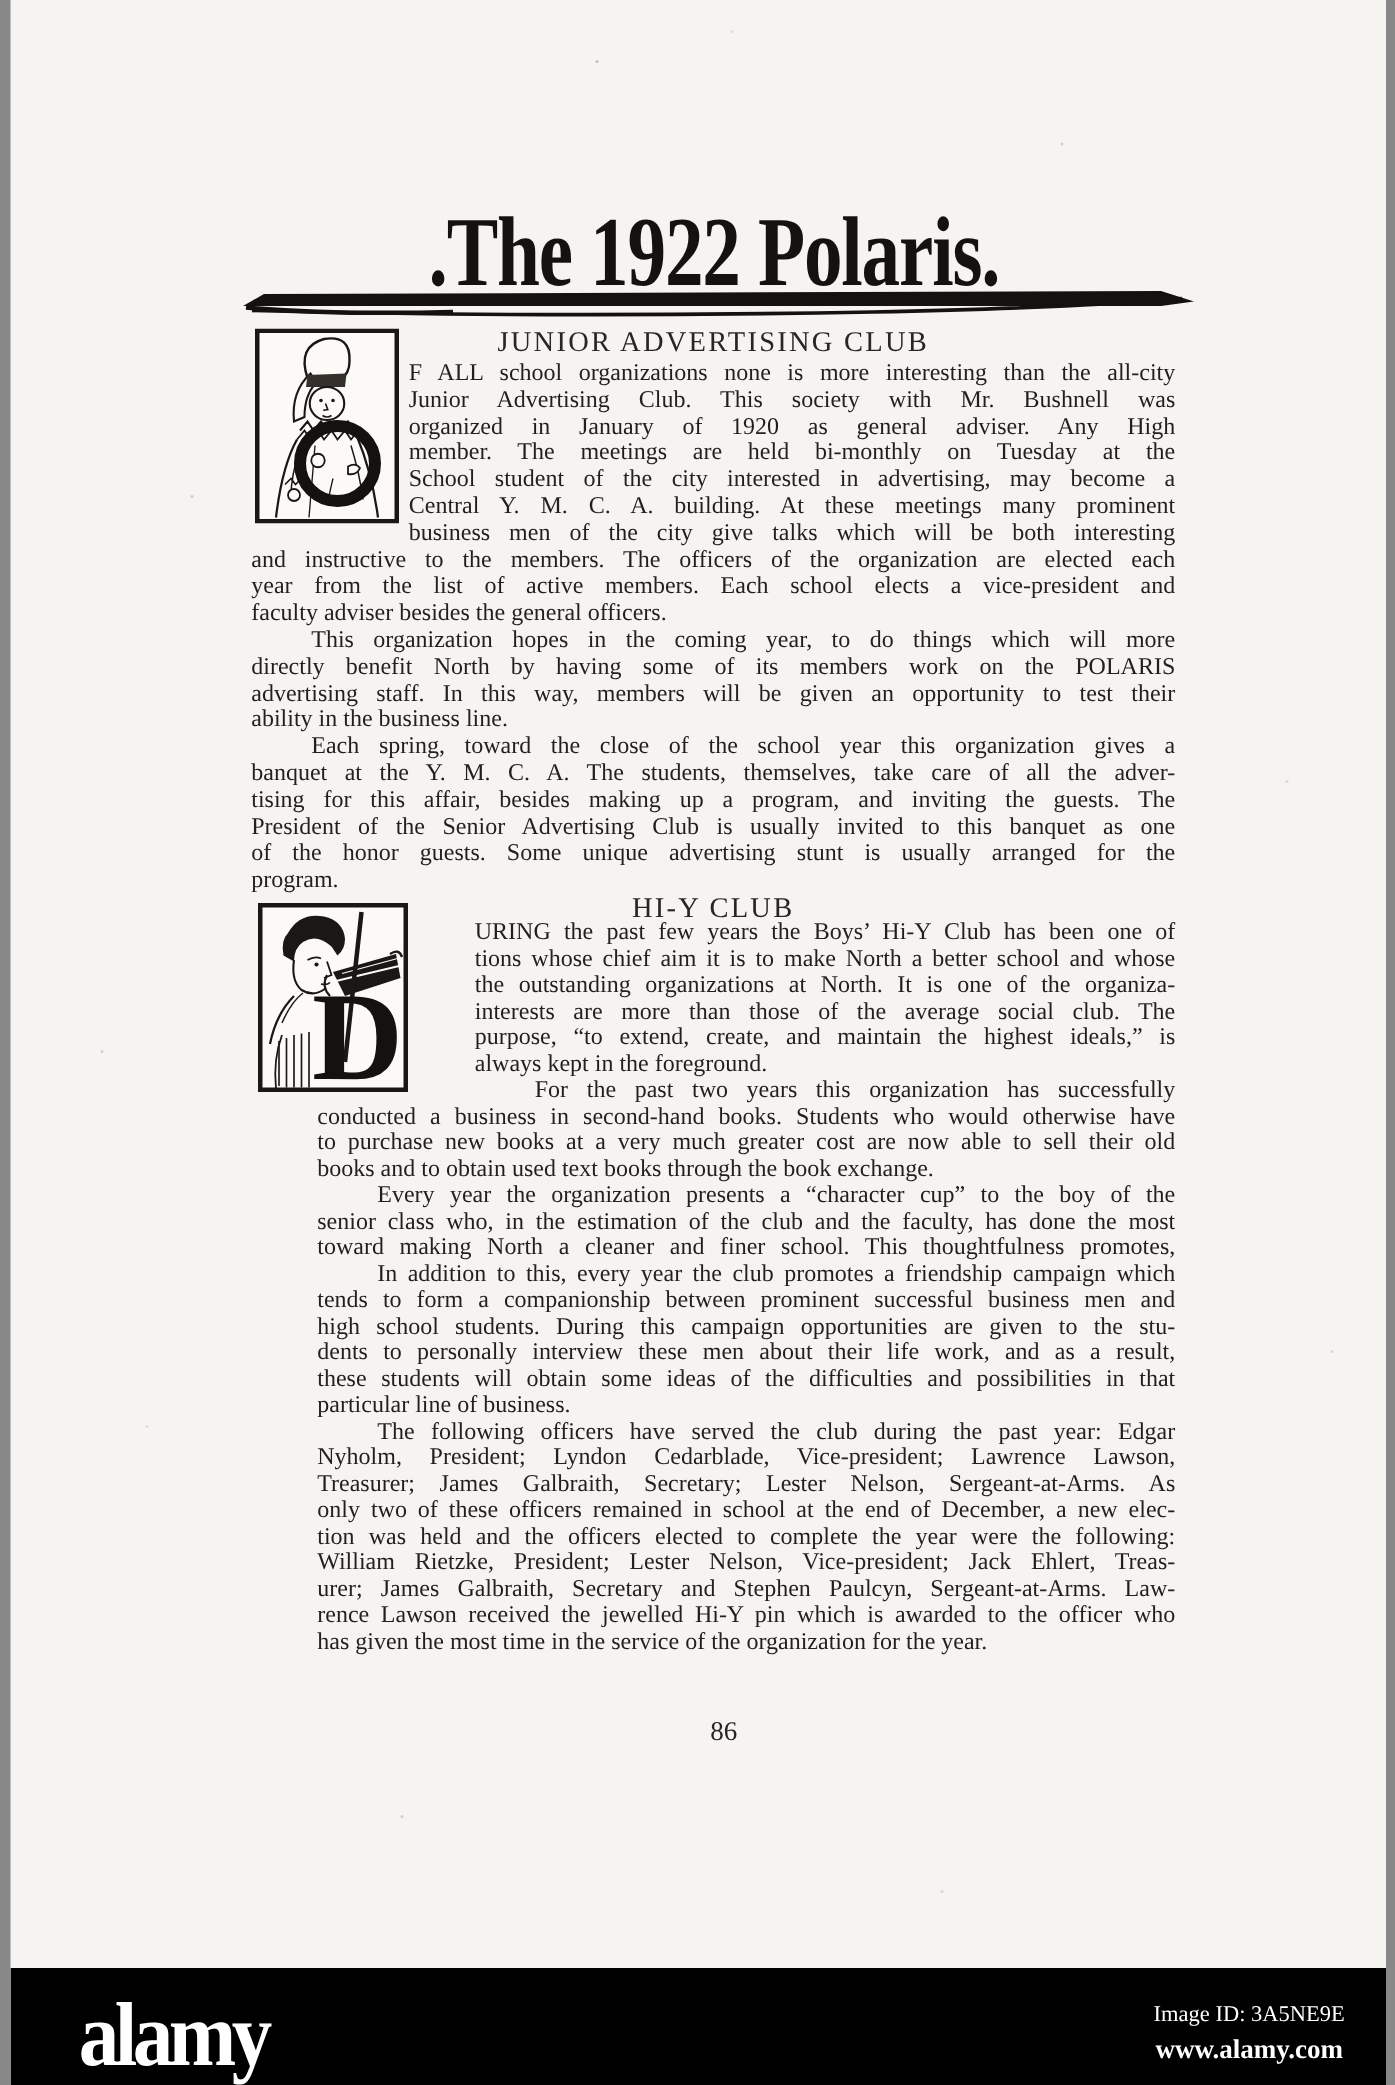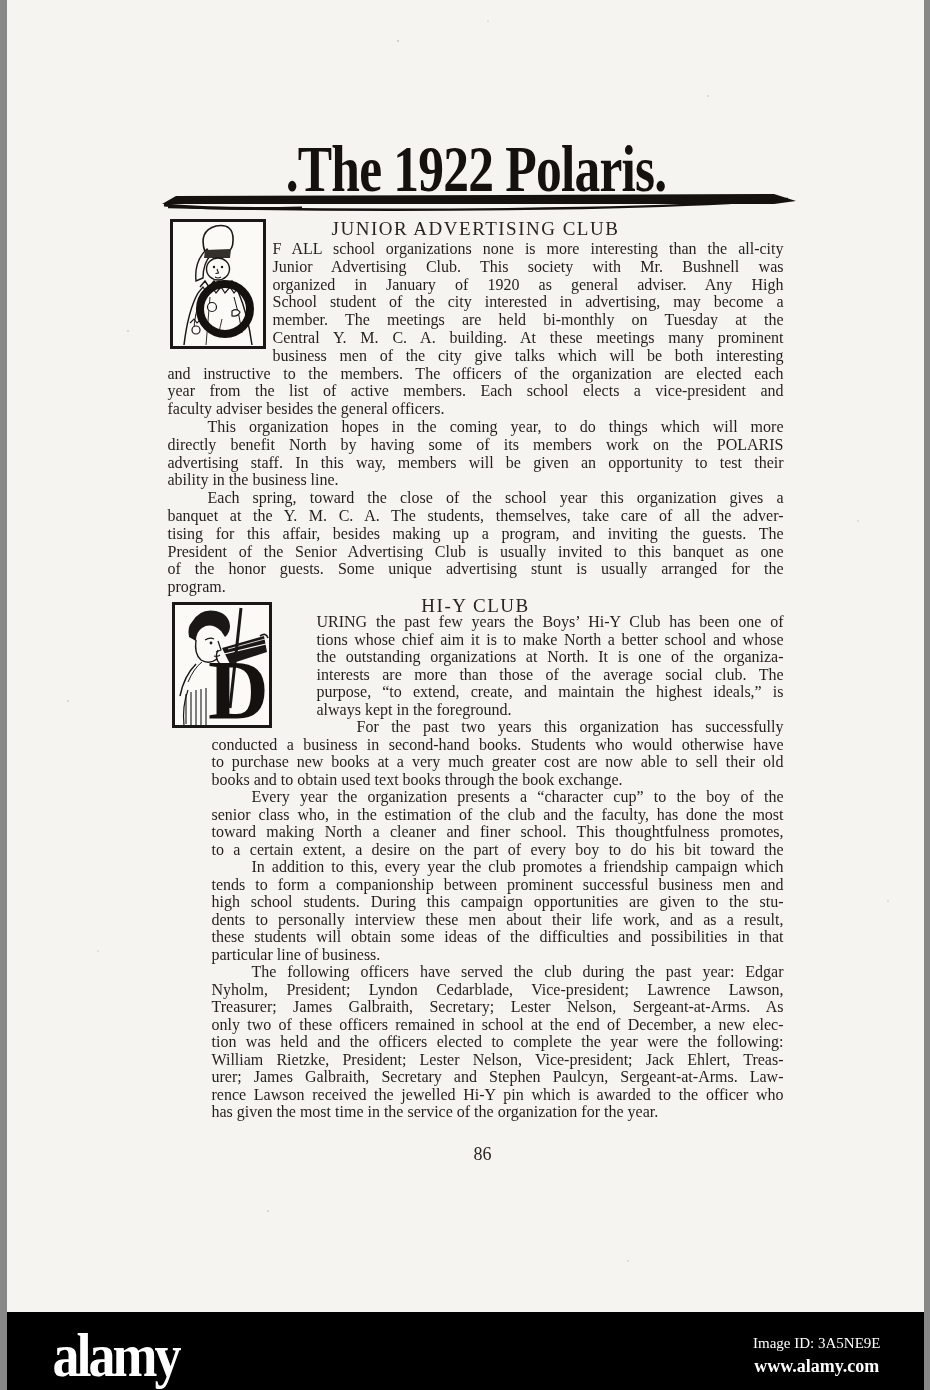--- a/index.html
+++ b/index.html
@@ -67,21 +67,21 @@
     position:absolute;left:0;top:1300px;width:930px;height:90px;background:var(--bar);
     font-family:Liberation Serif, serif;
     margin-top:12px;
   }
   .wm-logo{
     position:absolute;left:46px;top:14px;color:var(--wm-text);
     font-weight:bold;font-size:54px;line-height:54px;letter-spacing:-3px;
     transform:scaleY(1.12);transform-origin:top left;
   }
   .wm-right{
-    position:absolute;right:56px;top:20px;text-align:right;color:var(--wm-text);
+    position:absolute;right:40px;top:20px;text-align:right;color:var(--wm-text);
   }
   .wm-id{font-size:15px;line-height:22px;font-weight:400;}
   .wm-url{font-size:18px;line-height:24px;font-weight:bold;text-align:center;}
 </style>
 </head>
 <body>
 
 <div class="stage">
 
   <div class="speck"></div>
@@ -127,22 +127,22 @@
       <circle cx="42" cy="88" r="4.5" fill="#fbfaf7" stroke="#1a1716" stroke-width="1.2"></circle>
       <path d="M62 92 q5 -3 8 1 q-2 5 -8 4 Z" fill="#fbfaf7" stroke="#1a1716" stroke-width="1.2"></path>
       <path d="M52 100 q-2 8 -3 14" fill="none" stroke="#1a1716" stroke-width="0.9"></path>
     </svg>
   </div>
 
   <div class="bodyblock sec1">
       <div class="line narrow">F ALL school organizations none is more interesting than the all-city</div>
       <div class="line narrow">Junior Advertising Club.  This society with Mr. Bushnell was</div>
       <div class="line narrow">organized in January of 1920 as general adviser.  Any High</div>
+      <div class="line narrow">member.  The meetings are held bi-monthly on Tuesday at the</div>
       <div class="line narrow">School student of the city interested in advertising, may become a</div>
-      <div class="line narrow">member.  The meetings are held bi-monthly on Tuesday at the</div>
       <div class="line narrow">Central Y. M. C. A. building.  At these meetings many prominent</div>
       <div class="line narrow">business men of the city give talks which will be both interesting</div>
       <div class="line full">and instructive to the members.  The officers of the organization are elected each</div>
       <div class="line full">year from the list of active members.  Each school elects a vice-president and</div>
       <div class="line end">faculty adviser besides the general officers.</div>
       <div class="line indent">This organization hopes in the coming year, to do things which will more</div>
       <div class="line full">directly benefit North by having some of its members work on the POLARIS</div>
       <div class="line full">advertising staff.  In this way, members will be given an opportunity to test their</div>
       <div class="line end">ability in the business line.</div>
       <div class="line indent">Each spring, toward the close of the school year this organization gives a</div>
@@ -198,21 +198,20 @@
       <div class="line narrow">interests are more than those of the average social club.  The</div>
       <div class="line narrow">purpose, “to extend, create, and maintain the highest ideals,” is</div>
       <div class="line narrow-end">always kept in the foreground.</div>
       <div class="line narrow-indent">For the past two years this organization has successfully</div>
       <div class="line full">conducted a business in second-hand books.  Students who would otherwise have</div>
       <div class="line full">to purchase new books at a very much greater cost are now able to sell their old</div>
       <div class="line end">books and to obtain used text books through the book exchange.</div>
       <div class="line indent">Every year the organization presents a “character cup” to the boy of the</div>
       <div class="line full">senior class who, in the estimation of the club and the faculty, has done the most</div>
       <div class="line full">toward making North a cleaner and finer school.  This thoughtfulness promotes,</div>
-      <div class="line full">to a certain extent, a desire on the part of every boy to do his bit toward the</div>
       <div class="line indent">In addition to this, every year the club promotes a friendship campaign which</div>
       <div class="line full">tends to form a companionship between prominent successful business men and</div>
       <div class="line full">high school students.  During this campaign opportunities are given to the stu-</div>
       <div class="line full">dents to personally interview these men about their life work, and as a result,</div>
       <div class="line full">these students will obtain some ideas of the difficulties and possibilities in that</div>
       <div class="line end">particular line of business.</div>
       <div class="line indent">The following officers have served the club during the past year:  Edgar</div>
       <div class="line full">Nyholm, President; Lyndon Cedarblade, Vice-president; Lawrence Lawson,</div>
       <div class="line full">Treasurer; James Galbraith, Secretary; Lester Nelson, Sergeant-at-Arms.  As</div>
       <div class="line full">only two of these officers remained in school at the end of December, a new elec-</div>

